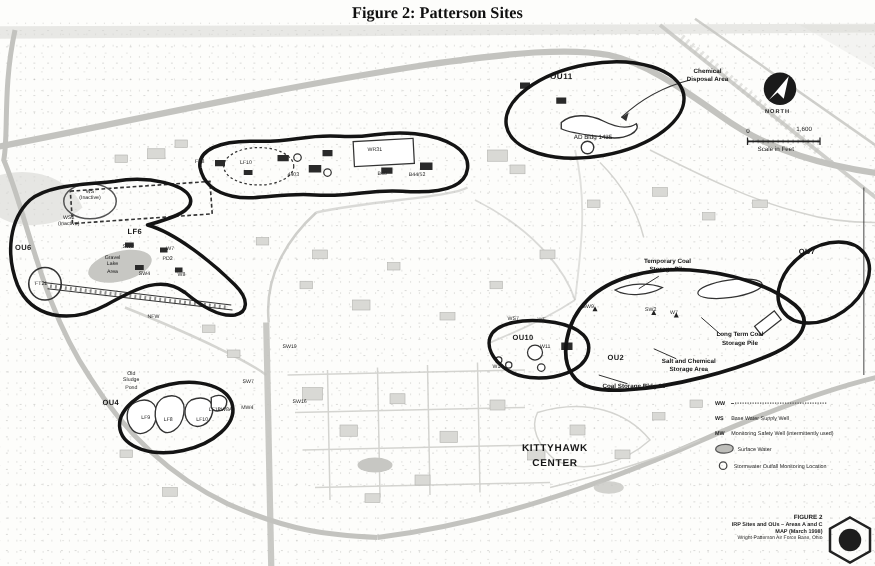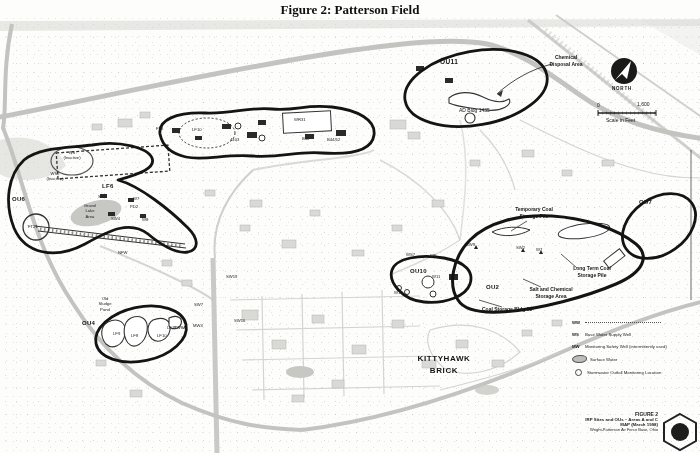--- a/index.html
+++ b/index.html
@@ -214,21 +214,21 @@
       <path d="M598,110 L598,116 M656,110 L656,116" stroke-width="1"></path>
       <path d="M598,113 L656,113" stroke-width="3" stroke-dasharray="1,3" opacity=".4"></path>
     </g>
 
     <g>
       <polygon points="680,414 696,423 696,441 680,450 664,441 664,423" fill="none" stroke="#222" stroke-width="2"></polygon>
       <circle cx="680" cy="432" r="9" fill="#1d1d1d"></circle>
     </g>
   </svg>
 
-  <div class="title">Figure 2: Patterson Field</div>
+  <div class="title">Figure 2: Patterson Sites</div>
 
   <span class="lbl s7" style="left:440px;top:58px;">OU11</span>
   <span class="lbl s5b c" style="left:546px;top:54px;width:40px;">Chemical
 Disposal Area</span>
   <span class="lbl s5" style="left:459px;top:107px;">AD Bldg 1435</span>
   <span class="lbl north" style="left:612px;top:86px;">NORTH</span>
   <span class="lbl s5" style="left:597px;top:102px;">0</span>
   <span class="lbl s5" style="left:637px;top:101px;">1,600</span>
   <span class="lbl s5" style="left:606px;top:117px;">Scale in Feet</span>
 
@@ -284,21 +284,21 @@
   <span class="lbl micro" style="left:536px;top:247px;">W7</span>
   <span class="lbl s6" style="left:486px;top:284px;">OU2</span>
   <span class="lbl s5b c" style="left:528px;top:286px;width:46px;">Salt and Chemical
 Storage Area</span>
   <span class="lbl s5b c" style="left:571px;top:265px;width:42px;">Long Term Coal
 Storage Pile</span>
   <span class="lbl s5b" style="left:482px;top:306px;">Coal Storage Bldg 89</span>
   <span class="lbl s6" style="left:639px;top:199px;">OU7</span>
 
   <span class="lbl kh" style="left:404px;top:353px;width:80px;">KITTYHAWK
-BRICK</span>
+CENTER</span>
 
   <div class="legend">
     <div class="lrow">
       <span class="lcode">WW</span>
       <span class="ldots"></span>
       <span class="ltext"></span>
     </div>
     <div class="lrow">
       <span class="lcode">WS</span>
       <span class="ltext">Base Water Supply Well</span>

